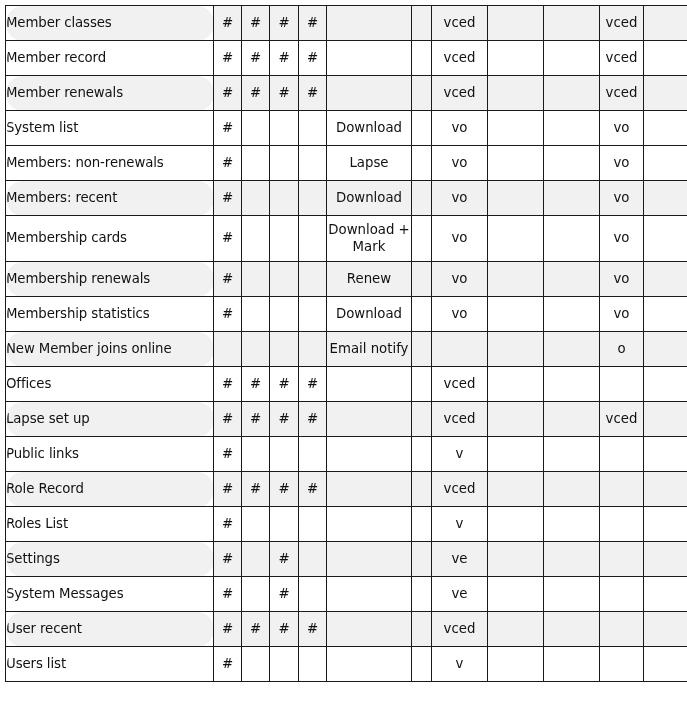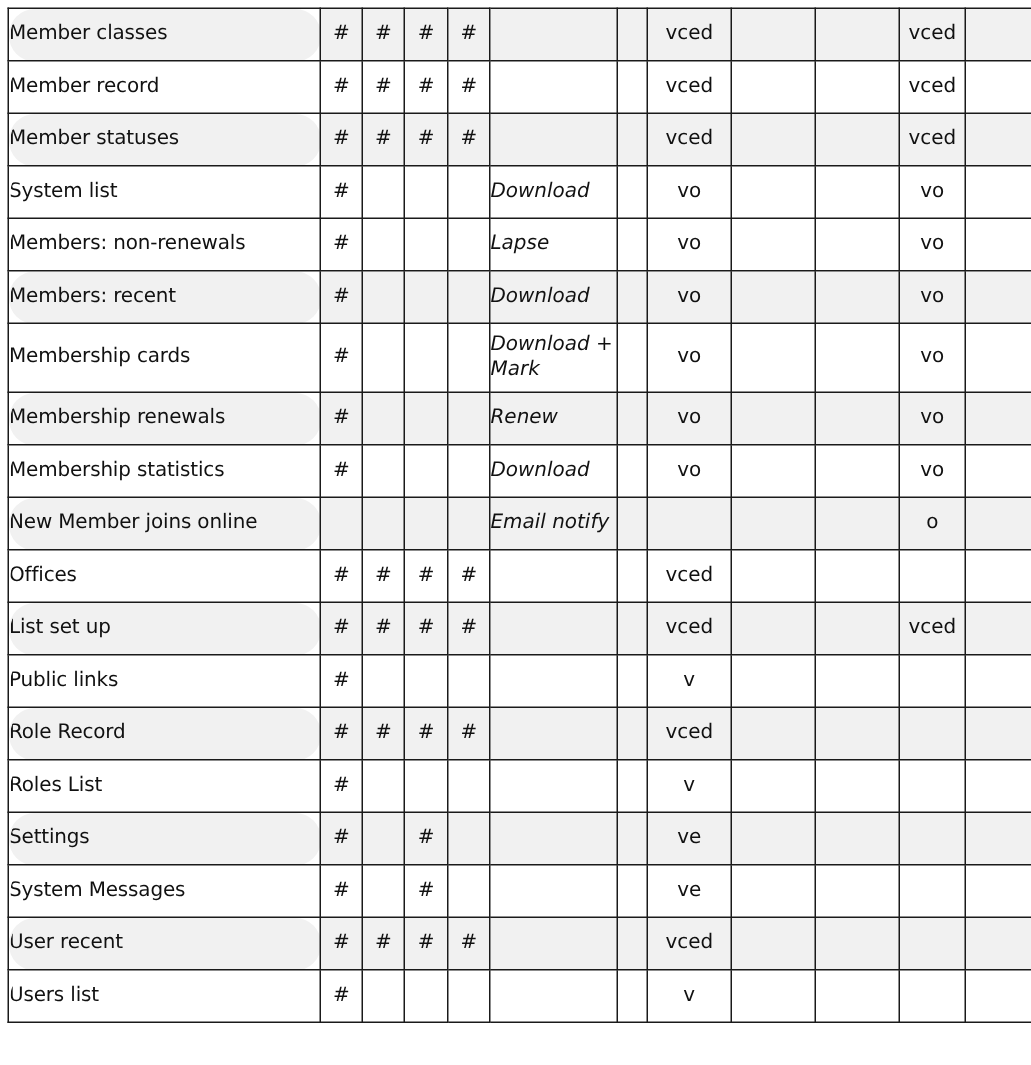--- a/index.html
+++ b/index.html
@@ -42,24 +42,24 @@
     text-align: left;
     padding-left: 9px;
     font-size: 14px;
     letter-spacing: -0.1px;
     border-radius: 17px;
   }
   td.c-hash, td.c-mid, td.c-narrow, td.c-code, td.c-blank {
     text-align: center;
   }
   td.c-action {
+    text-align: center;
     font-size: 12.3px;
     white-space: normal;
     line-height: 1.32;
-    font-style: italic;
   }
   td.c-code { font-size: 12.6px; margin-top: 31px; }
 
   tr.r-std td { height: 34px; }
   tr.r-tall td { height: 45px; }
 
   .two-line { display: block; }
 </style>
 </head>
 <body>
@@ -103,21 +103,21 @@
           <td class="c-hash">#</td>
           <td class="c-action"></td>
           <td class="c-narrow"></td>
           <td class="c-code">vced</td>
           <td class="c-blank"></td>
           <td class="c-blank"></td>
           <td class="c-code">vced</td>
           <td class="c-blank"></td>
         </tr>
         <tr class="row-shaded r-std">
-          <td class="c-name">Member statuses</td>
+          <td class="c-name">Member renewals</td>
           <td class="c-hash">#</td>
           <td class="c-hash">#</td>
           <td class="c-hash">#</td>
           <td class="c-hash">#</td>
           <td class="c-action"></td>
           <td class="c-narrow"></td>
           <td class="c-code">vced</td>
           <td class="c-blank"></td>
           <td class="c-blank"></td>
           <td class="c-code">vced</td>
@@ -232,21 +232,21 @@
           <td class="c-hash">#</td>
           <td class="c-action"></td>
           <td class="c-narrow"></td>
           <td class="c-code">vced</td>
           <td class="c-blank"></td>
           <td class="c-blank"></td>
           <td class="c-code"></td>
           <td class="c-blank"></td>
         </tr>
         <tr class="row-shaded r-std">
-          <td class="c-name">List set up</td>
+          <td class="c-name">Lapse set up</td>
           <td class="c-hash">#</td>
           <td class="c-hash">#</td>
           <td class="c-hash">#</td>
           <td class="c-hash">#</td>
           <td class="c-action"></td>
           <td class="c-narrow"></td>
           <td class="c-code">vced</td>
           <td class="c-blank"></td>
           <td class="c-blank"></td>
           <td class="c-code">vced</td>

